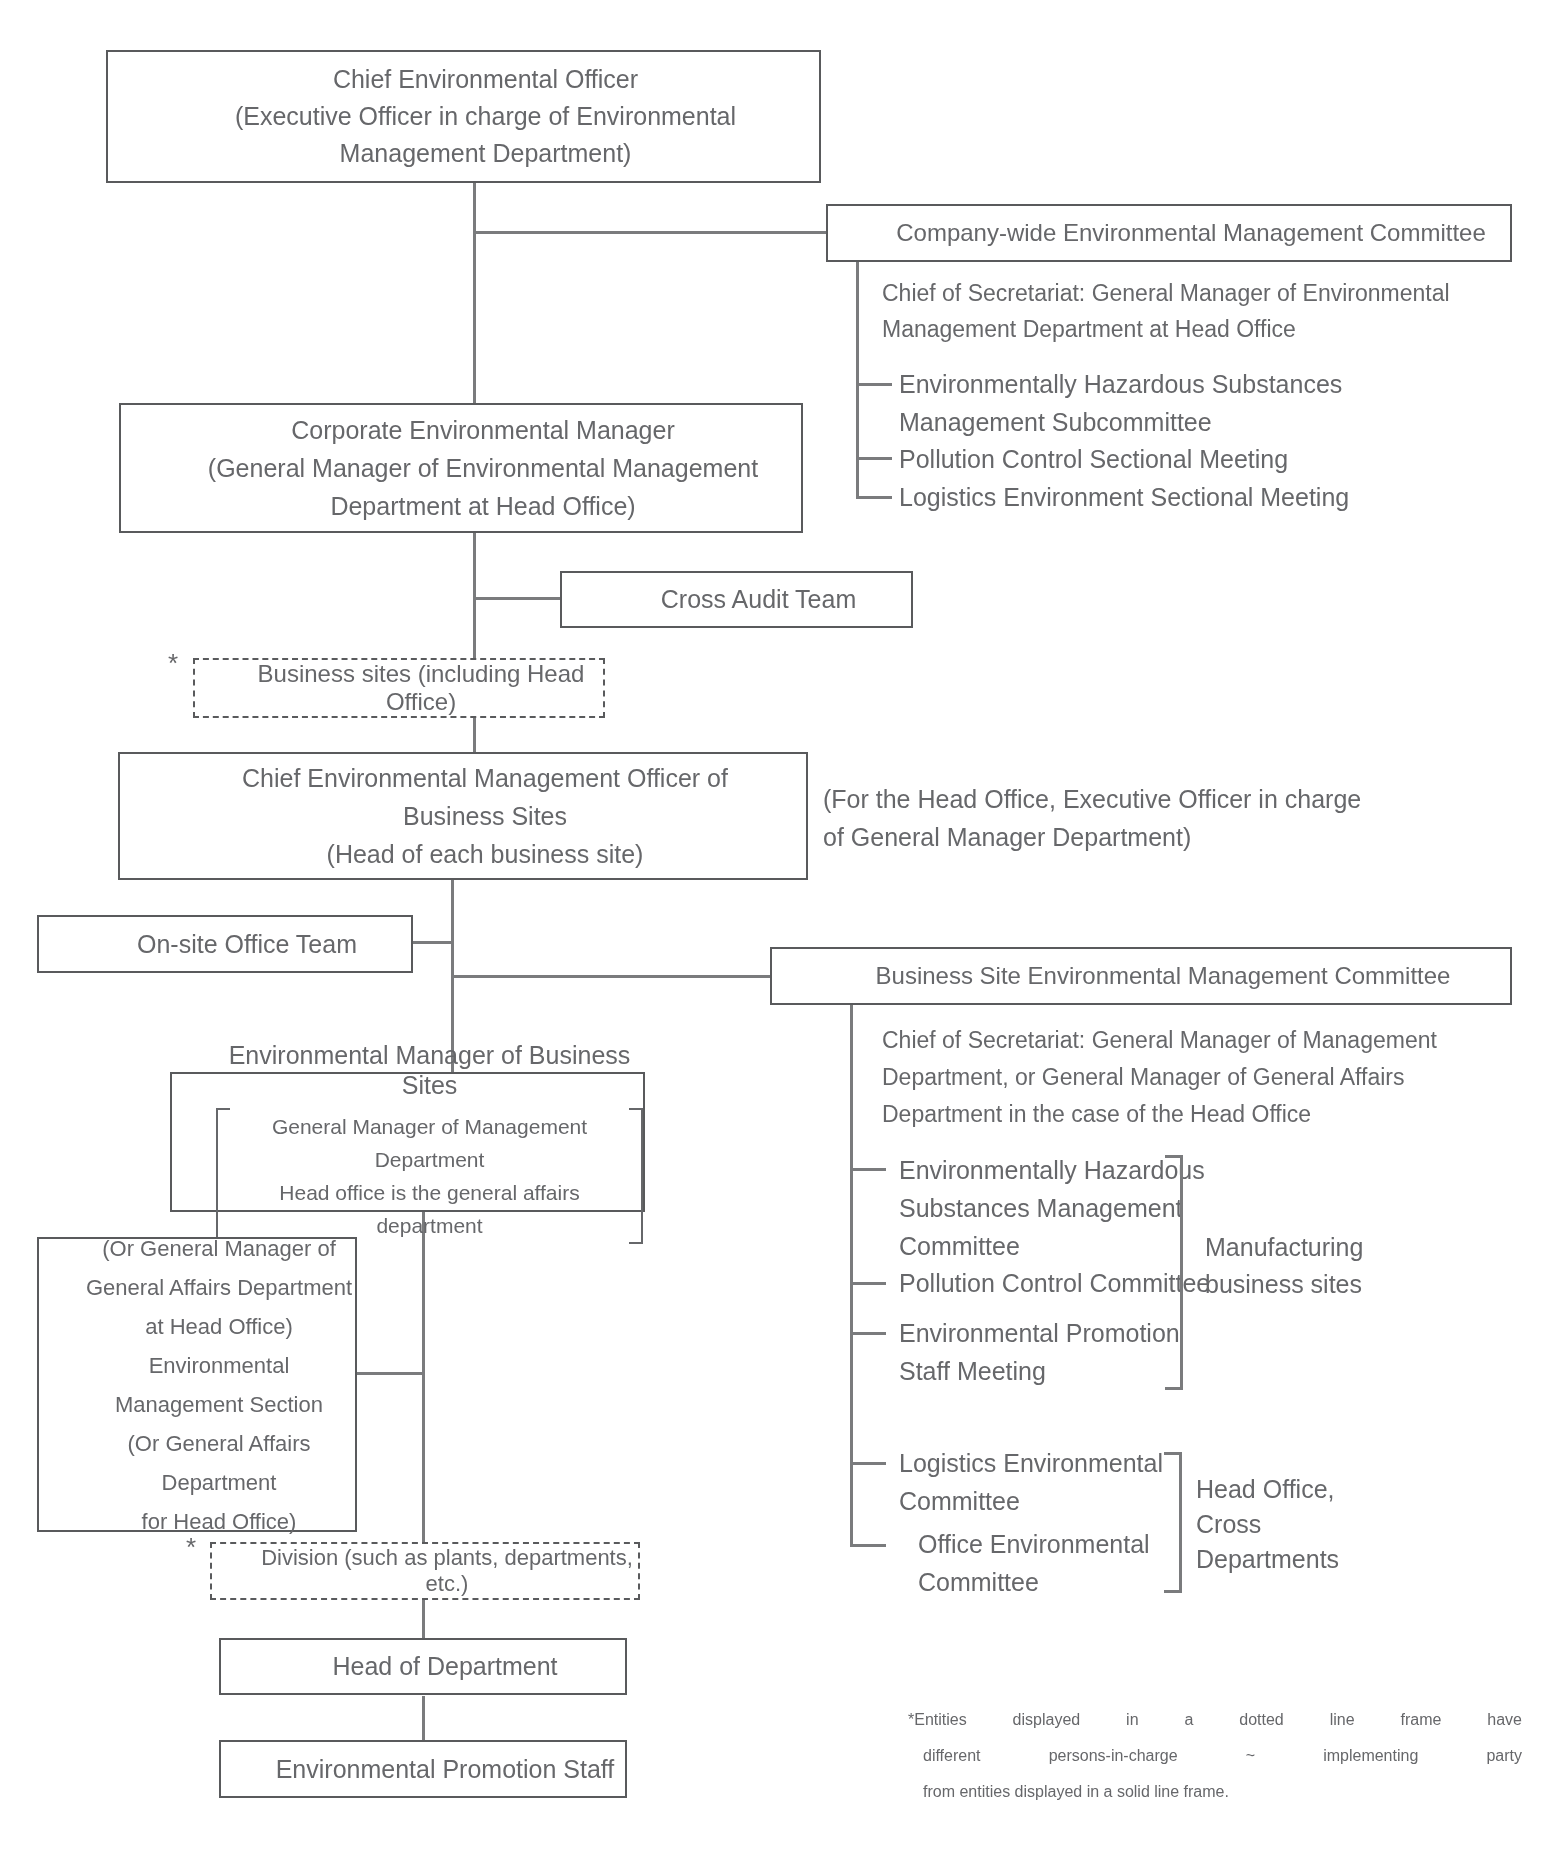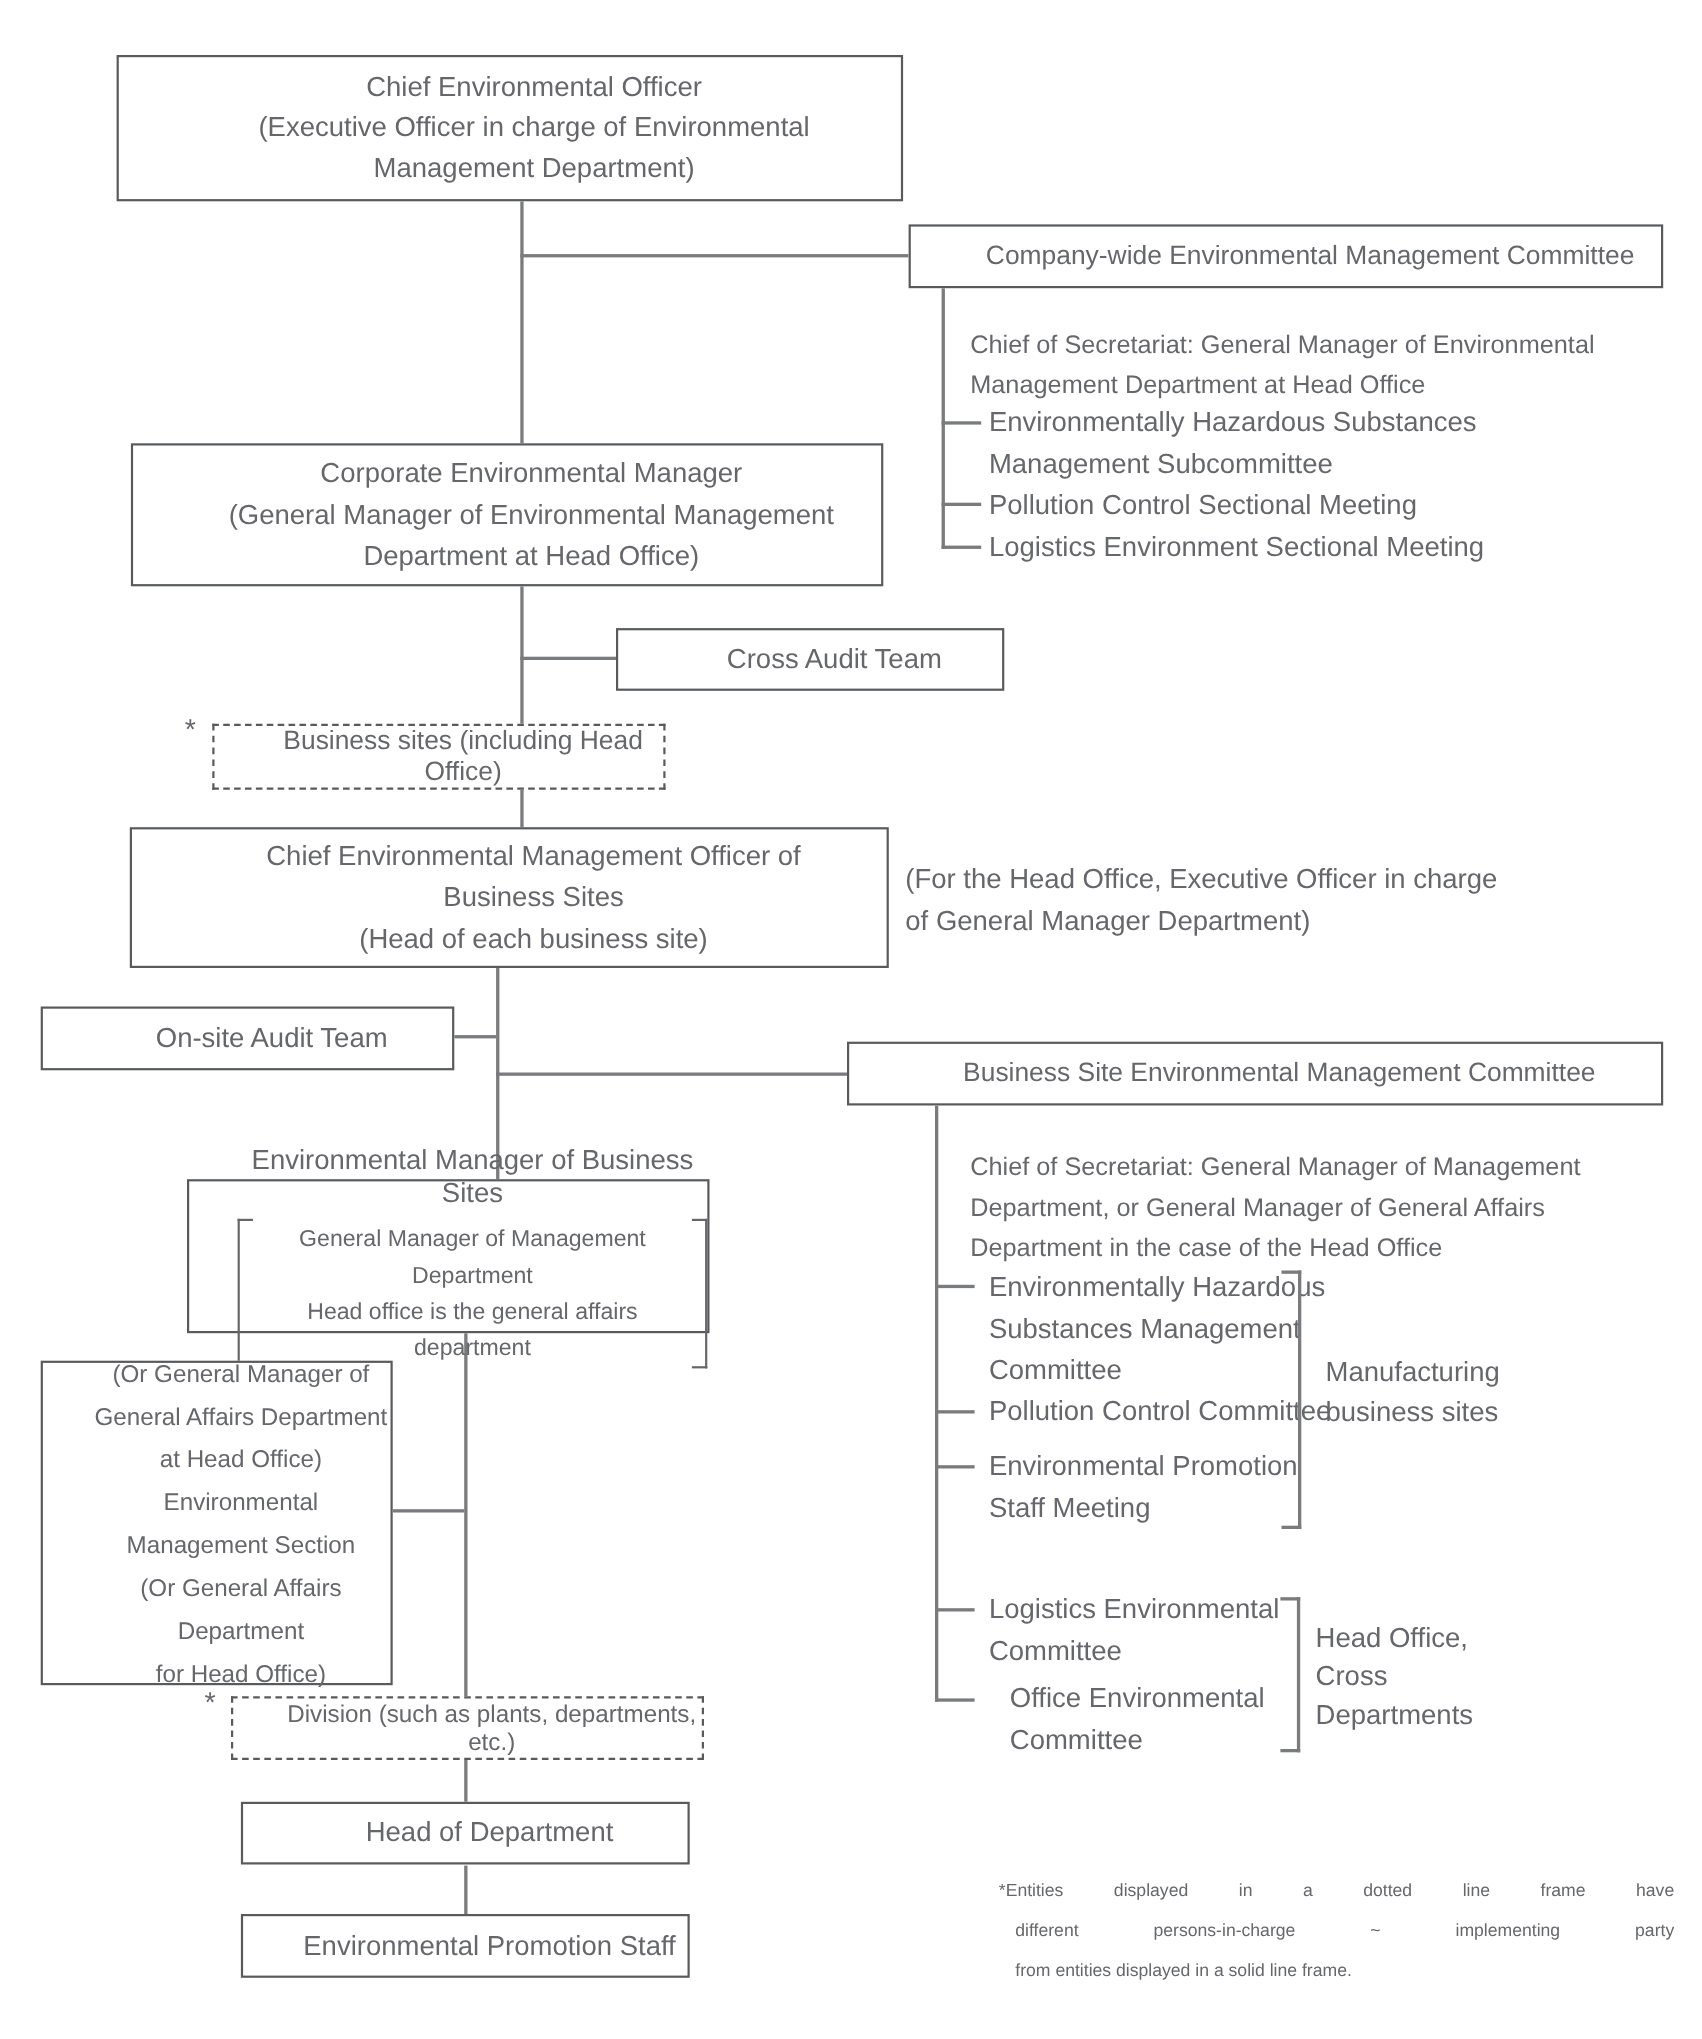--- a/index.html
+++ b/index.html
@@ -21,21 +21,21 @@
     flex-direction:column;
     justify-content:center;
     align-items:center;
     text-align:center;
     padding-left:44px;
   }
   .box.dashed{border:2px dashed #595a5c;}
   .ln{position:absolute;background:#7a7b7d;}
   .txt{position:absolute;text-align:left;}
   .f25{font-size:25px;line-height:38px;}
-  .f23{font-size:23px;line-height:37px;margin-top:20px;}
+  .f23{font-size:23px;line-height:37px;}
   .ast{position:absolute;font-size:26px;color:#66676a;}
   
   #box-ceo{left:106px;top:50px;width:715px;height:133px;font-size:25px;line-height:37px;}
   #box-cwc{left:826px;top:204px;width:686px;height:58px;font-size:24px;}
   #box-corp{left:119px;top:403px;width:684px;height:130px;font-size:25px;line-height:38px;}
   #box-cross{left:560px;top:571px;width:353px;height:57px;font-size:25px;}
   #box-sites{left:193px;top:658px;width:412px;height:60px;font-size:24px;}
   #box-chief{left:118px;top:752px;width:690px;height:128px;font-size:25px;line-height:38px;}
   #box-onsite{left:37px;top:915px;width:376px;height:58px;font-size:25px;}
   #box-bsc{left:770px;top:947px;width:742px;height:58px;font-size:24px;}
@@ -178,21 +178,21 @@
     <div>Business Sites</div>
     <div>(Head of each business site)</div>
   </div>
 
   <div class="txt f25" id="txt-honote">
     <div>(For the Head Office, Executive Officer in charge</div>
     <div>of General Manager Department)</div>
   </div>
 
   <div class="box" id="box-onsite">
-    <div>On-site Audit Team</div>
+    <div>On-site Office Team</div>
   </div>
 
   <div class="box" id="box-bsc">
     <div>Business Site Environmental Management Committee</div>
   </div>
 
   <div class="txt f23" id="txt-bs-sec">
     <div>Chief of Secretariat: General Manager of Management</div>
     <div>Department, or General Manager of General Affairs</div>
     <div>Department in the case of the Head Office</div>

